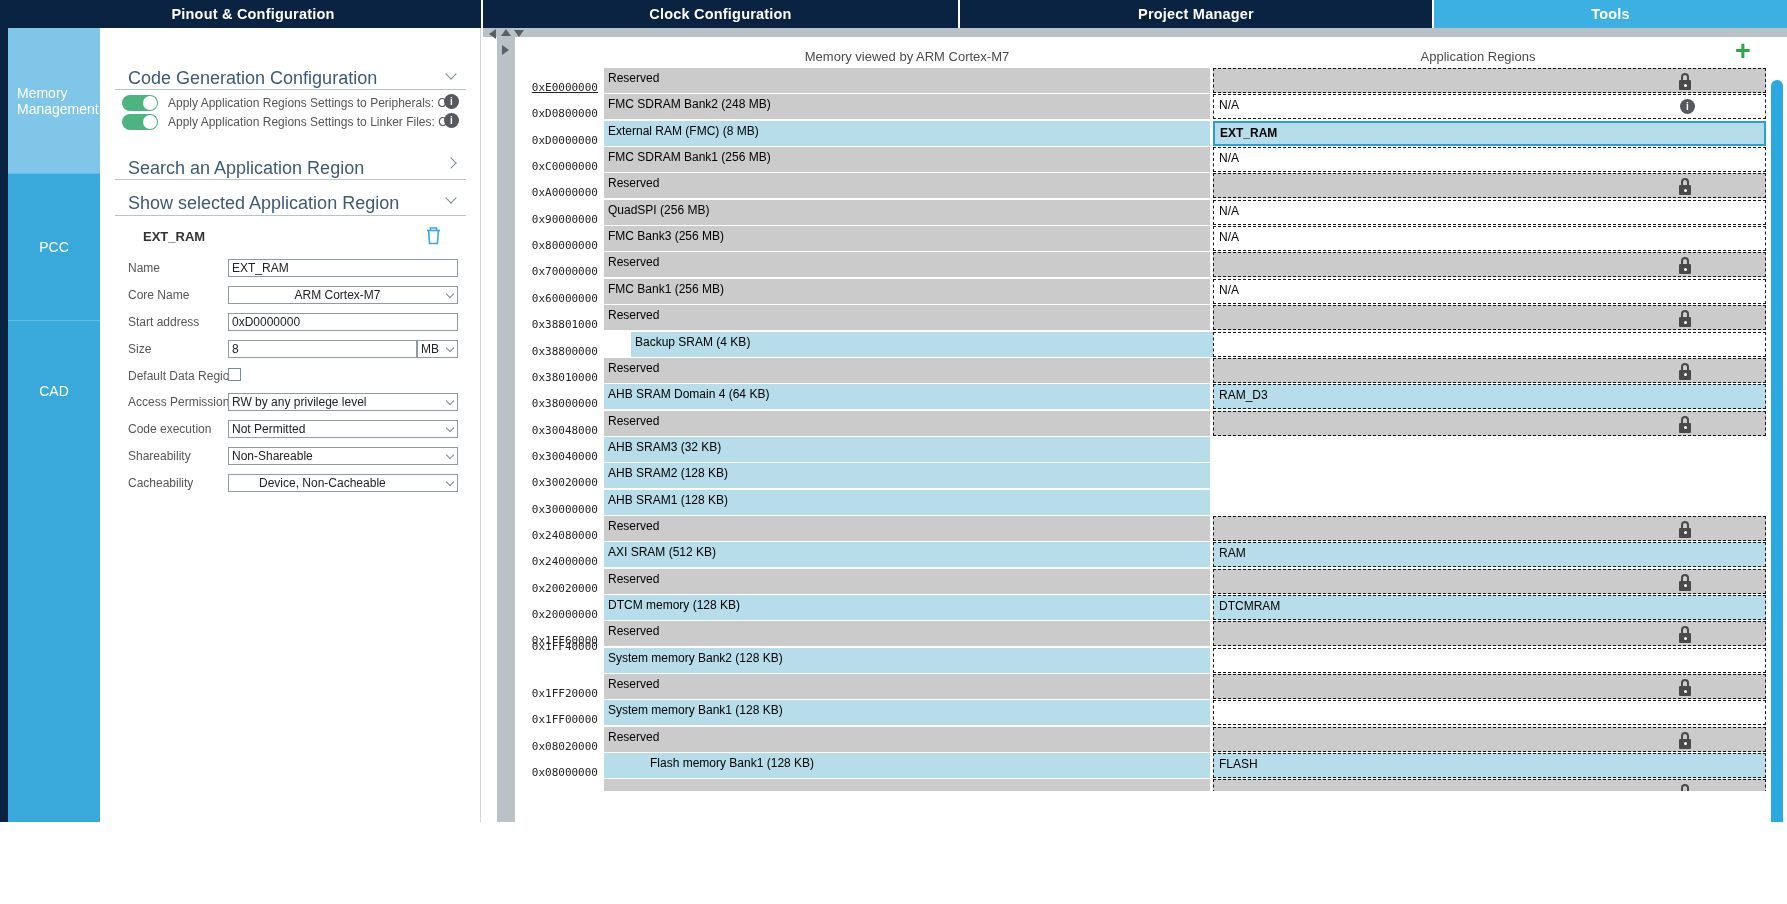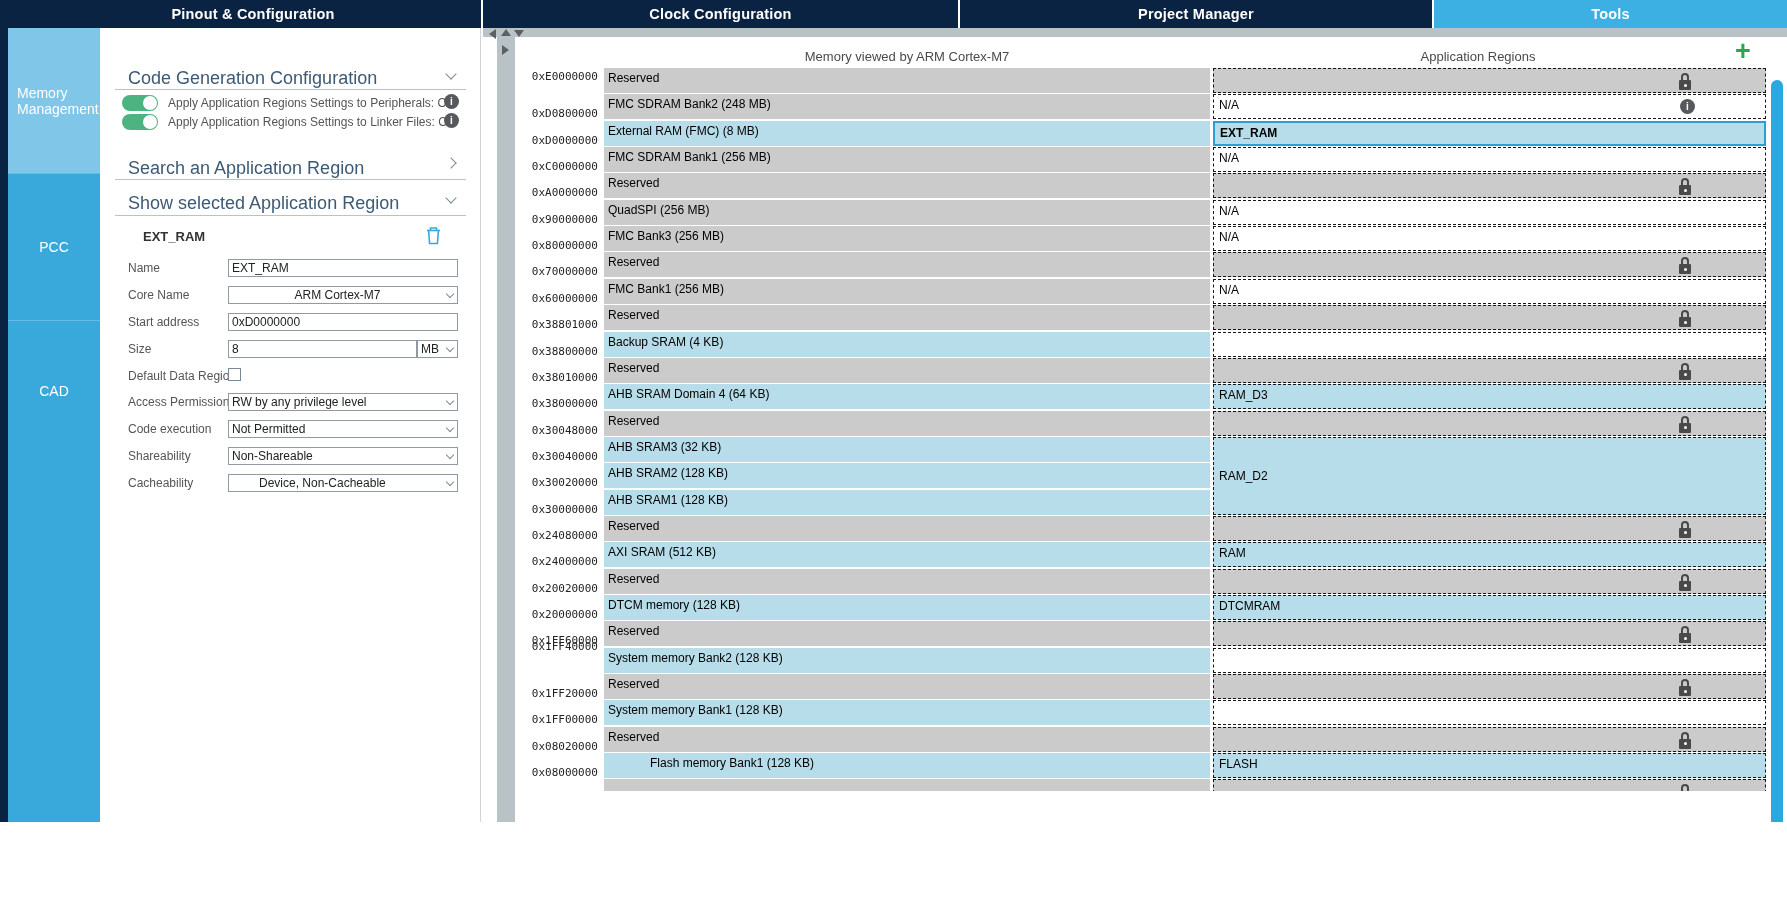--- a/index.html
+++ b/index.html
@@ -163,21 +163,21 @@
   <div class="tri left" style="left:489px;top:29px"></div>
   <div class="tri up" style="left:501px;top:29px"></div>
   <div class="tri down" style="left:514px;top:30px"></div>
   <div class="tri right" style="left:502px;top:45px"></div>
 
   <div class="map-header" style="left:657px;width:500px">Memory viewed by ARM Cortex-M7</div>
   <div class="map-header" style="left:1228px;width:500px">Application Regions</div>
   <div class="plus-btn">+</div>
 
   <div id="table">
-      <div class="addr" style="top: 2px;">0xE0000000</div>
+      <div class="addr" style="top: 13px; text-decoration: underline;">0xE0000000</div>
       <div class="mcell gray" style="top: 0px;">Reserved</div>
       <div class="rcell gray" style="top: 0px; height: 25px;">
         <span class="lock">
           <span class="shackle"></span>
           <span class="lbody"></span>
           <span class="hole"></span>
         </span>
       </div>
       <div class="addr" style="top: 39.35px;">0xD0800000</div>
       <div class="mcell gray" style="top: 26.35px;">FMC SDRAM Bank2 (248 MB)</div>
@@ -218,21 +218,21 @@
       <div class="addr" style="top: 250.15px;">0x38801000</div>
       <div class="mcell gray" style="top: 237.15px;">Reserved</div>
       <div class="rcell gray" style="top: 237.15px; height: 25px;">
         <span class="lock">
           <span class="shackle"></span>
           <span class="lbody"></span>
           <span class="hole"></span>
         </span>
       </div>
       <div class="addr" style="top: 276.5px;">0x38800000</div>
-      <div class="mcell blue" style="top: 263.5px;">Backup SRAM (4 KB)</div>
+      <div class="mcell blue" style="top: 263.5px; margin-left: 27px;">Backup SRAM (4 KB)</div>
       <div class="rcell white" style="top: 263.5px; height: 25px;"></div>
       <div class="addr" style="top: 302.85px;">0x38010000</div>
       <div class="mcell gray" style="top: 289.85px;">Reserved</div>
       <div class="rcell gray" style="top: 289.85px; height: 25px;">
         <span class="lock">
           <span class="shackle"></span>
           <span class="lbody"></span>
           <span class="hole"></span>
         </span>
       </div>
@@ -243,21 +243,20 @@
       <div class="mcell gray" style="top: 342.55px;">Reserved</div>
       <div class="rcell gray" style="top: 342.55px; height: 25px;">
         <span class="lock">
           <span class="shackle"></span>
           <span class="lbody"></span>
           <span class="hole"></span>
         </span>
       </div>
       <div class="addr" style="top: 381.9px;">0x30040000</div>
       <div class="mcell blue" style="top: 368.9px;">AHB SRAM3 (32 KB)</div>
-      <div class="rcell blue center" style="top: 368.9px; height: 77.7px;">RAM_D2</div>
       <div class="addr" style="top: 408.25px;">0x30020000</div>
       <div class="mcell blue" style="top: 395.25px;">AHB SRAM2 (128 KB)</div>
       <div class="addr" style="top: 434.6px;">0x30000000</div>
       <div class="mcell blue" style="top: 421.6px;">AHB SRAM1 (128 KB)</div>
       <div class="addr" style="top: 460.95px;">0x24080000</div>
       <div class="mcell gray" style="top: 447.95px;">Reserved</div>
       <div class="rcell gray" style="top: 447.95px; height: 25px;">
         <span class="lock">
           <span class="shackle"></span>
           <span class="lbody"></span>

